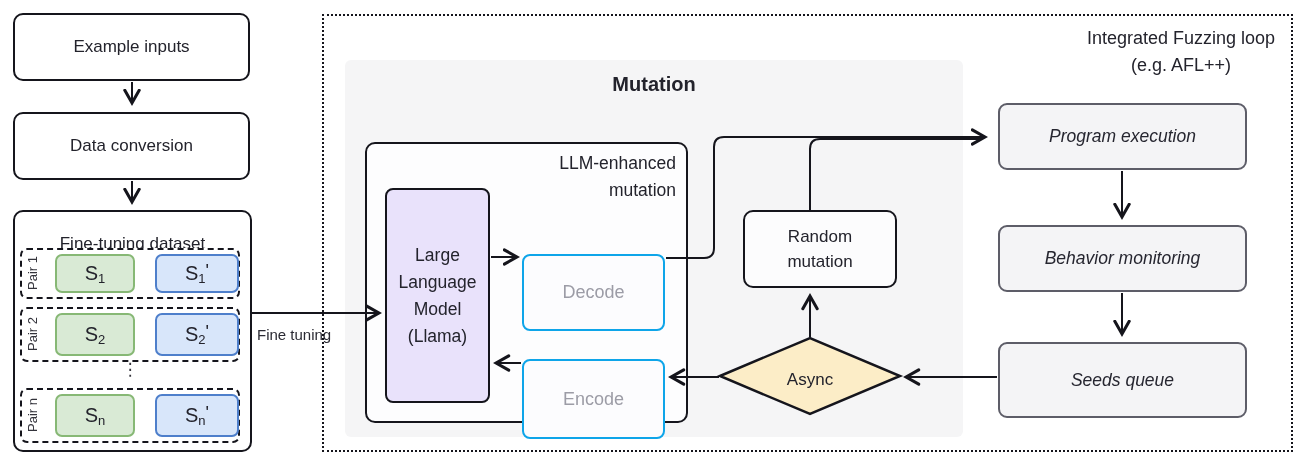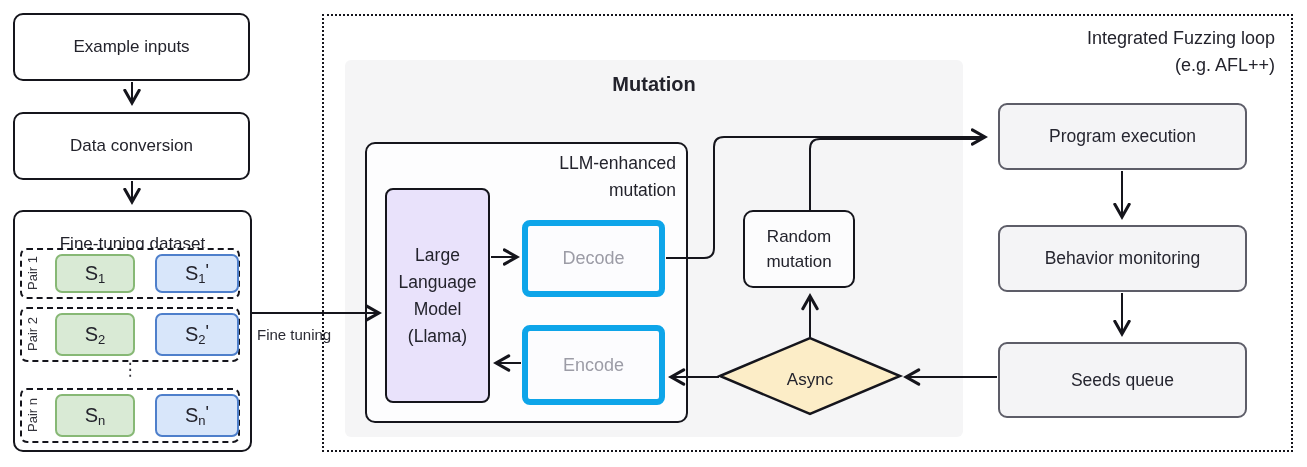--- a/index.html
+++ b/index.html
@@ -59,21 +59,21 @@
   .dots { font-size: 17px; color: #33333b; letter-spacing: 0; line-height: 12px; text-align: center; }
 
   
   .fuzz-container {
     border: 2.5px dotted #15151c;
     background: transparent;
   }
   .fuzz-title {
     position: absolute;
     top: 9px; right: 16px;
-    text-align: right;
+    text-align: center;
     font-size: 18px;
     line-height: 27px;
     color: #23232c;
   }
 
   
   .mutation-panel { background: #f5f5f6; border-radius: 6px; }
   .mutation-title {
     position: absolute; top: 13px; left: 0; width: 100%;
     text-align: center; font-weight: bold; font-size: 20px; color: #23232c;
@@ -88,25 +88,26 @@
   .llm-box {
     background: #e9e2fb;
     border: 2px solid #15151c;
     border-radius: 8px;
     display: flex; align-items: center; justify-content: center;
     text-align: center;
     font-size: 17.5px; line-height: 27px;
   }
   .codec {
     background: #fcfcfe;
-    border: 6px solid #0ea5e9;
+    border: 2px solid #0ea5e9;
     border-radius: 8px;
     display: flex; align-items: center; justify-content: center;
     font-size: 18px;
     color: #9c9ca6;
+    margin-top: 34px;
   }
   .random-box {
     background: #fcfcfd;
     border: 2px solid #15151c;
     border-radius: 10px;
     display: flex; align-items: center; justify-content: center;
     text-align: center;
     font-size: 17px; line-height: 25px;
   }
   .async-label {
@@ -115,20 +116,21 @@
   }
 
   
   .loop-node {
     background: #f4f4f6;
     border: 2px solid #5d5d68;
     border-radius: 9px;
     display: flex; align-items: center; justify-content: center;
     font-size: 17.5px;
     color: #262630;
+    font-style: italic;
   }
 
   .finetune-label { font-size: 15px; color: #2a2a33; }
 
   .watermark {
     font-size: 27px;
     color: #d6d6d6;
     white-space: nowrap;
     font-family: "Liberation Sans", "DejaVu Sans", sans-serif;
   }
@@ -222,21 +224,21 @@
     </div>
   </div>
 
   <div class="codec abs" style="left:522px; top:220px; width:143px; height:77px;">
     <span>Decode</span>
   </div>
   <div class="codec abs" style="left:522px; top:325px; width:143px; height:80px;">
     <span>Encode</span>
   </div>
 
-  <div class="random-box abs" style="left:743px; top:210px; width:112px; height:78px;">
+  <div class="random-box abs" style="left:743px; top:210px; width:154px; height:78px;">
     <div>
       <div>Random</div>
       <div>mutation</div>
     </div>
   </div>
 
   <div class="loop-node abs" style="left:998px; top:103px; width:249px; height:67px;">
     <span>Program execution</span>
   </div>
   <div class="loop-node abs" style="left:998px; top:225px; width:249px; height:67px;">

